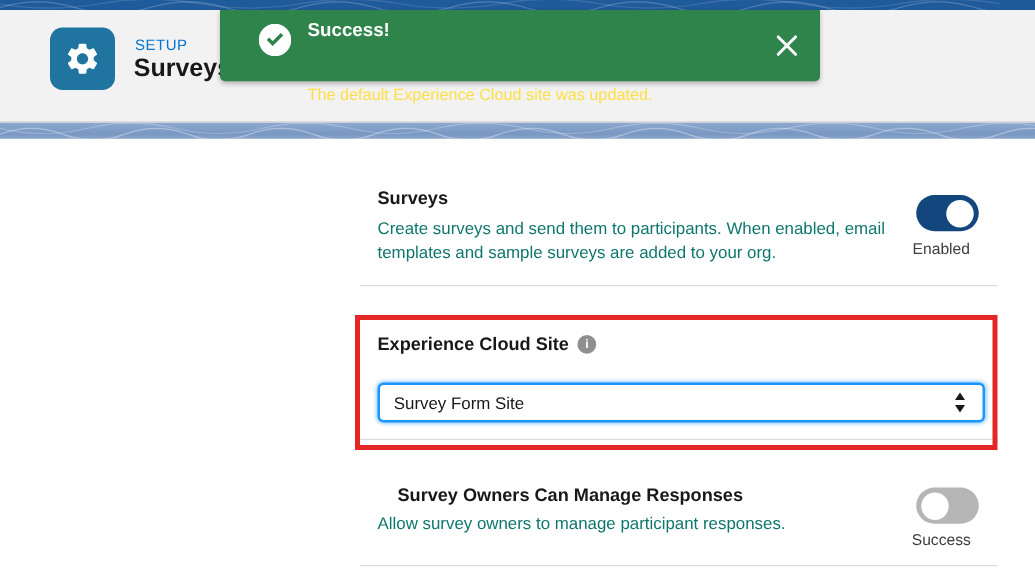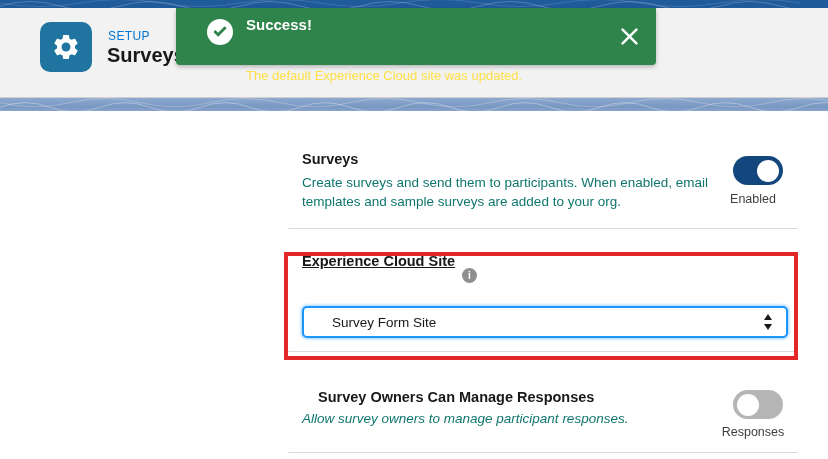--- a/index.html
+++ b/index.html
@@ -46,21 +46,21 @@
 
   
   .info-icon { position: absolute; left: 462px; top: 268px; width: 15px; height: 15px; border-radius: 50%;
                background: #8f8f8f; color: #ffffff; font-size: 10px; font-weight: 700;
                display: flex; align-items: center; justify-content: center; cursor: pointer; line-height: 1; }
 
   
   .select-box { position: absolute; left: 302px; top: 306px; width: 486px; height: 32px; background: #ffffff;
                 border: 2px solid #1b96ff; border-radius: 5px; box-shadow: 0 0 3px 1px rgba(27,150,255,0.45);
                 display: flex; align-items: center; cursor: pointer; }
-  .select-value { font-size: 13.5px; color: #181818; padding-left: 28px; flex: 1; }
+  .select-value { font-size: 13.5px; color: #181818; padding-left: 11px; flex: 1; }
   .stepper { display: flex; flex-direction: column; gap: 4px; margin-right: 14px; }
   .tri-up { width: 0; height: 0; border-left: 4.5px solid transparent; border-right: 4.5px solid transparent;
             border-bottom: 6px solid #181818; }
   .tri-down { width: 0; height: 0; border-left: 4.5px solid transparent; border-right: 4.5px solid transparent;
               border-top: 6px solid #181818; }
 
   
   .annotation-box { position: absolute; left: 284px; top: 252px; width: 514px; height: 108px;
                     border: 4px solid #e32626; pointer-events: none; }
 </style>
@@ -109,37 +109,37 @@
 
   <div class="section-heading" style="left:302px; top:151px;">Surveys</div>
   <div class="section-desc" style="left:302px; top:174px; width:430px;">Create surveys and send them to participants. When enabled, email templates and sample surveys are added to your org.</div>
   <div class="toggle on" style="left:733px; top:156px;" role="switch" aria-checked="true">
     <span class="knob"></span>
   </div>
   <div class="toggle-label" style="left:718px; top:192px;">Enabled</div>
 
   <div class="divider" style="left:288px; top:228px; width:510px;"></div>
 
-  <div class="section-heading" style="left:302px; top:253px;text-decoration:underline;">Experience Cloud Site</div>
+  <div class="section-heading" style="left:302px; top:268px;">Experience Cloud Site</div>
   <div class="info-icon">i</div>
 
   <div class="select-box" role="combobox">
     <span class="select-value">Survey Form Site</span>
     <span class="stepper">
       <span class="tri-up"></span>
       <span class="tri-down"></span>
     </span>
   </div>
 
   <div class="divider" style="left:288px; top:351px; width:510px;"></div>
 
   <div class="annotation-box"></div>
 
   <div class="section-heading" style="left:302px; top:389px;margin-left:16px;">Survey Owners Can Manage Responses</div>
-  <div class="section-desc" style="left:302px; top:410px; width:440px;font-style:italic;">Allow survey owners to manage participant responses.</div>
+  <div class="section-desc" style="left:302px; top:410px; width:440px;">Allow survey owners to manage participant responses.</div>
   <div class="toggle off" style="left:733px; top:390px;" role="switch" aria-checked="false">
     <span class="knob"></span>
   </div>
-  <div class="toggle-label" style="left:718px; top:425px;">Responses</div>
+  <div class="toggle-label" style="left:718px; top:425px;">Success</div>
 
   <div class="divider" style="left:288px; top:452px; width:510px;"></div>
 
 </div>
 
 </body></html>

